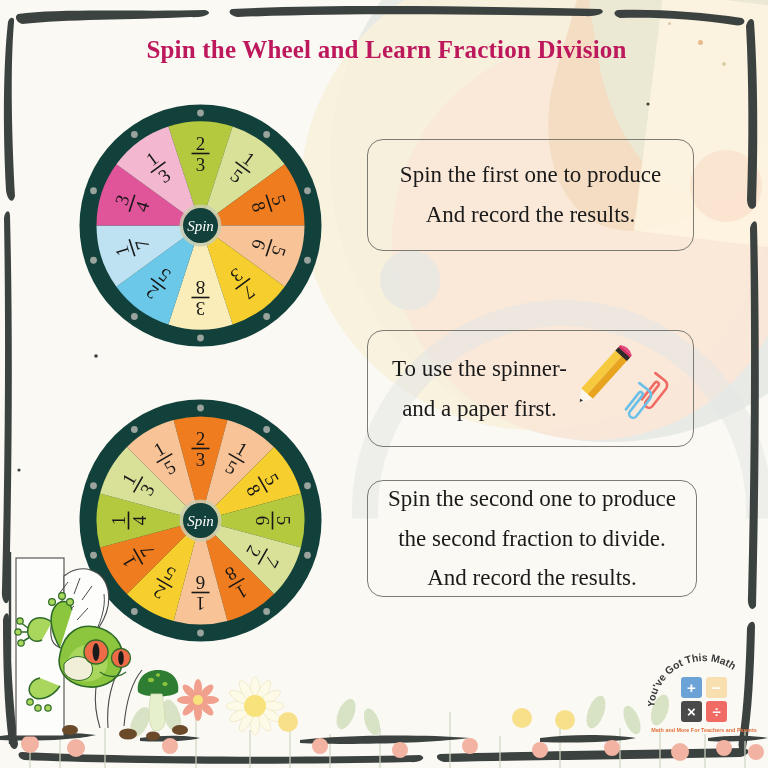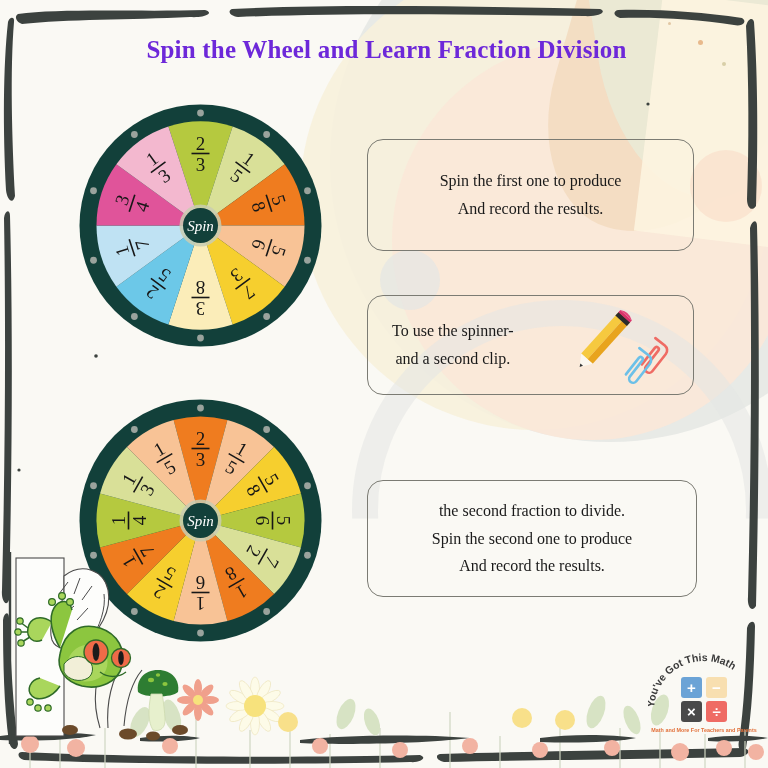--- a/index.html
+++ b/index.html
@@ -57,21 +57,21 @@
 
   
   .frame { position: absolute; inset: 0; pointer-events: none; }
 
   
   .title {
     position: absolute; left: 5px; right: 0; top: 36px;
     text-align: center;
     font-family: "Liberation Serif", serif;
     font-size: 25px; font-weight: 700; letter-spacing: .2px;
-    color: #6d28d9;
+    color: #be185d;
     z-index: 6;
   }
 
   
   .wheel { position: absolute; z-index: 5; }
   .wheel svg { display: block; }
   .frac-text {
     font-family: "Liberation Serif", serif;
     font-size: 19px; fill: #171717; font-weight: 400;
   }
@@ -86,21 +86,21 @@
     position: absolute; z-index: 6;
     border: 1.2px solid #7b7b73;
     border-radius: 16px;
     background: transparent;
     display: flex; align-items: center; justify-content: center;
     padding: 8px 14px;
   }
   .card-lines {
     text-align: center;
     font-family: "Liberation Serif", serif;
-    font-size: 16px; line-height: 1.72; color: #1a1a1a;
+    font-size: 23px; line-height: 1.72; color: #1a1a1a;
   }
   .card-lines div { white-space: nowrap; }
   .card-with-art { justify-content: flex-start; }
   .card2-text { text-align: center; padding-left: 10px; }
   .card2-art { position: absolute; right: 16px; top: 12px; }
 
   
   .logo { position: absolute; left: 648px; top: 652px; width: 112px; height: 86px; z-index: 7; }
   .logo-arc-text { font-family: "Liberation Sans", sans-serif; font-size: 10.5px; font-weight: 700; fill: #3b3b3b; }
   .logo-tag { font-family: "Liberation Sans", sans-serif; font-size: 5.4px; font-weight: 700; fill: #e2703a; }
@@ -334,24 +334,24 @@
       </svg>
   </div>
 
   <div class="card" style="left:367px; top:139px; width:327px; height:112px;">
     <div class="card-lines">
       <div>Spin the first one to produce</div>
       <div>And record the results.</div>
     </div>
   </div>
 
-  <div class="card card-with-art" style="left:367px; top:295px; width:327px; height:100px;">
+  <div class="card card-with-art" style="left:367px; top:330px; width:327px; height:117px;">
     <div class="card-lines card2-text">
       <div>To use the spinner-</div>
-      <div>and a second clip.</div>
+      <div>and a paper first.</div>
     </div>
     <svg class="card2-art" width="120" height="80" viewBox="0 0 120 80">
 
       <g transform="rotate(42 48 40)">
         <rect x="34" y="4" width="8.5" height="56" fill="#f6c93f"></rect>
         <rect x="42.5" y="4" width="7" height="56" fill="#e8a41e"></rect>
         <rect x="34" y="4" width="15.5" height="5" fill="#2b2b2b"></rect>
         <path d="M34 1.5 h15.5 v3 h-15.5 z" fill="#d9336a"></path>
         <path d="M34 1.5 q7.7 -5 15.5 0 z" fill="#e4447a"></path>
         <path d="M34 60 h15.5 l-7.7 11 z" fill="#fbf7ef"></path>
@@ -363,22 +363,22 @@
       </g>
 
       <g transform="rotate(38 76 58)">
         <path d="M70 40 h12 a6 6 0 0 1 6 6 v22 a4 4 0 0 1 -8 0 v-20 a2.2 2.2 0 0 0 -4.4 0 v21" fill="none" stroke="#6cc0e8" stroke-width="2.6" stroke-linecap="round"></path>
       </g>
     </svg>
   </div>
 
   <div class="card" style="left:367px; top:480px; width:330px; height:117px;">
     <div class="card-lines">
+      <div>Spin the second one to produce</div>
       <div>the second fraction to divide.</div>
-      <div>Spin the second one to produce</div>
       <div>And record the results.</div>
     </div>
   </div>
 
   <svg class="frog-art" width="215" height="205" viewBox="0 0 215 205">
 
     <rect x="8" y="6" width="48" height="178" fill="#fdfdfb" stroke="#4a4a4a" stroke-width="1.1"></rect>
     <line x1="2" y1="0" x2="2" y2="192" stroke="#3c423f" stroke-width="2.4"></line>
 
     <g fill="#fdfdfb" stroke="#4a4a4a" stroke-width="1.1">

